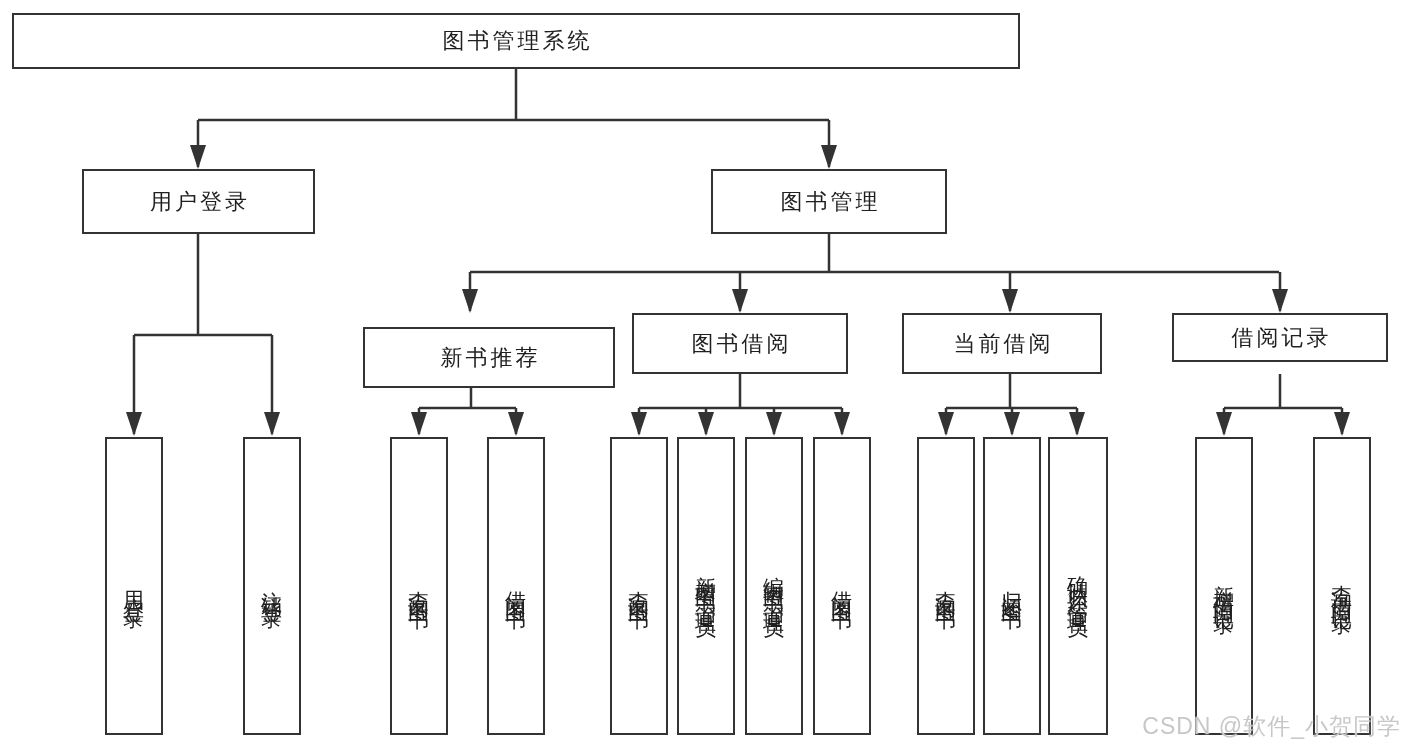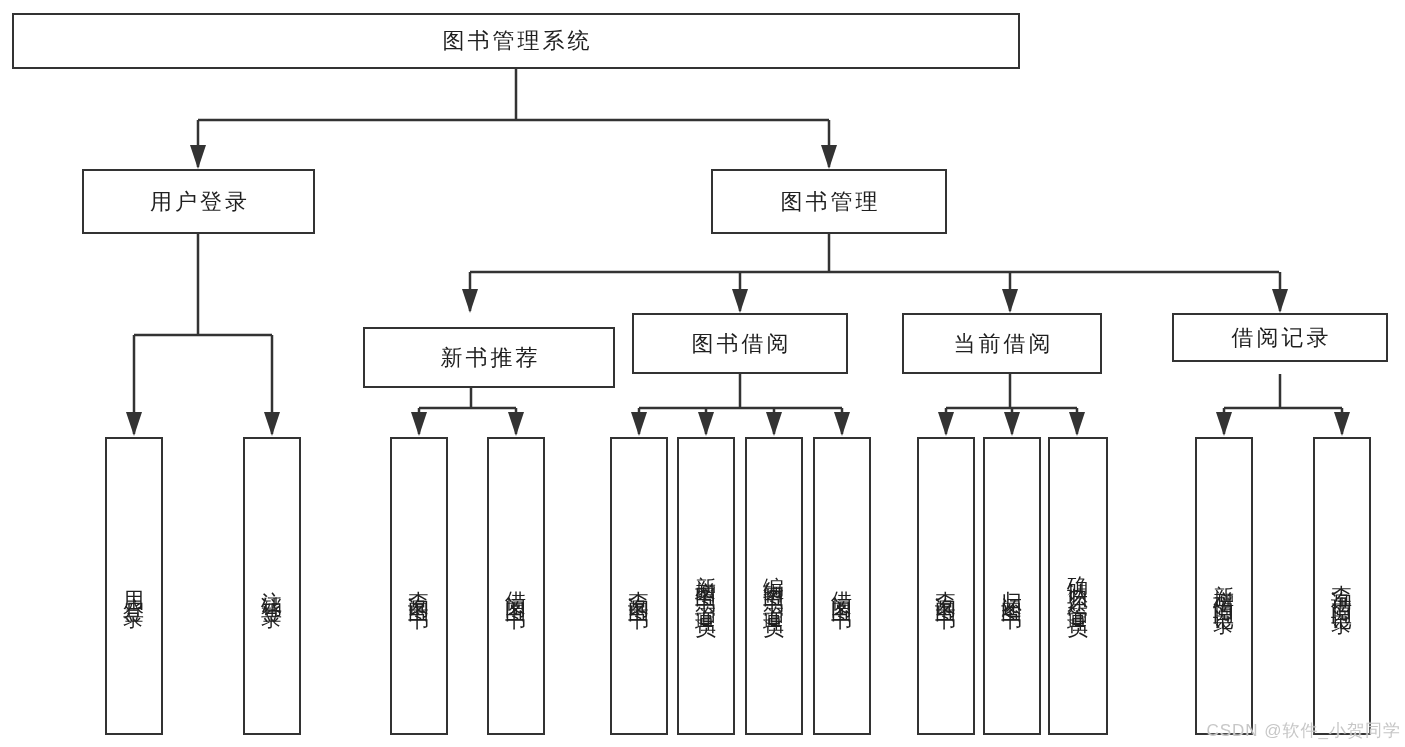--- a/index.html
+++ b/index.html
@@ -5,21 +5,21 @@
   html,body{margin:0;padding:0;background:#ffffff;}
   .stage{position:relative;width:1405px;height:747px;background:#ffffff;overflow:hidden;
          font-family:"Liberation Sans", sans-serif;color:#1f1f1f;}
   .lines{position:absolute;left:0;top:0;width:1405px;height:747px;}
   .node{position:absolute;box-sizing:border-box;border:2.5px solid #333333;background:#ffffff;
         display:flex;align-items:center;justify-content:center;}
   .node.h{font-size:22px;letter-spacing:3px;white-space:nowrap;}
   .node.h span{display:block;text-indent:3px;}
   .node.v span{writing-mode:vertical-rl;text-orientation:mixed;font-size:21px;
                letter-spacing:6px;line-height:1;white-space:nowrap;}
-  .watermark{position:absolute;right:4px;bottom:5px;font-size:17px;letter-spacing:1px;
+  .watermark{position:absolute;right:4px;bottom:5px;font-size:23px;letter-spacing:1px;
              color:#c7c7c7;white-space:nowrap;z-index:5;
              text-shadow:0 0 2px #ffffff;}
 </style>
 </head>
 <body>
 
 <div class="stage">
 
   <svg class="lines" viewBox="0 0 1405 747" xmlns="http://www.w3.org/2000/svg">
     <defs>

